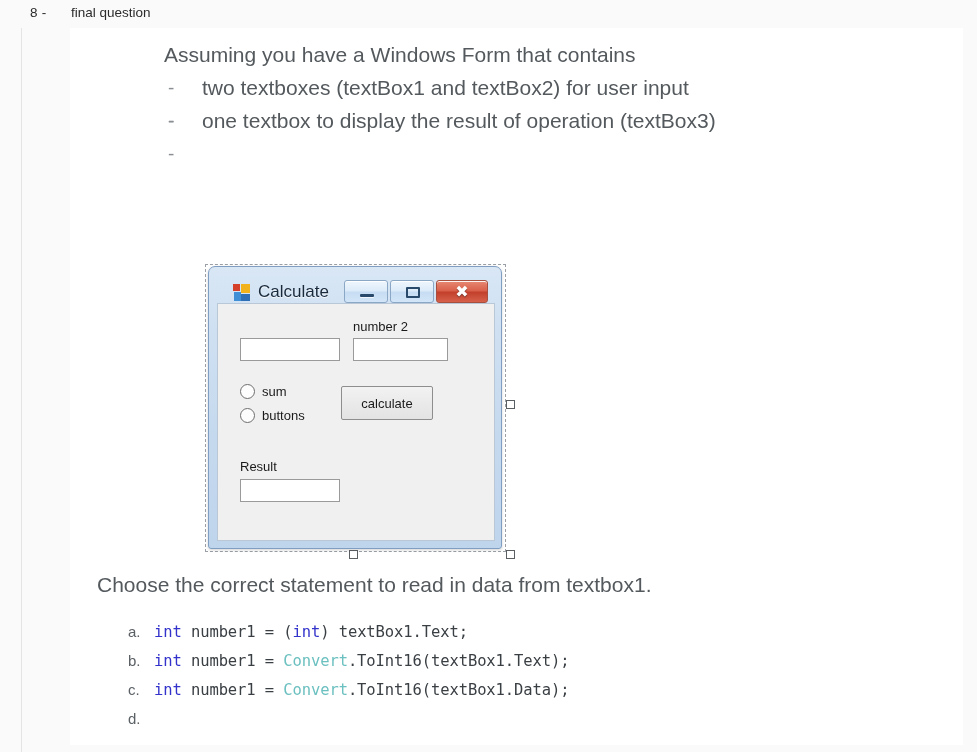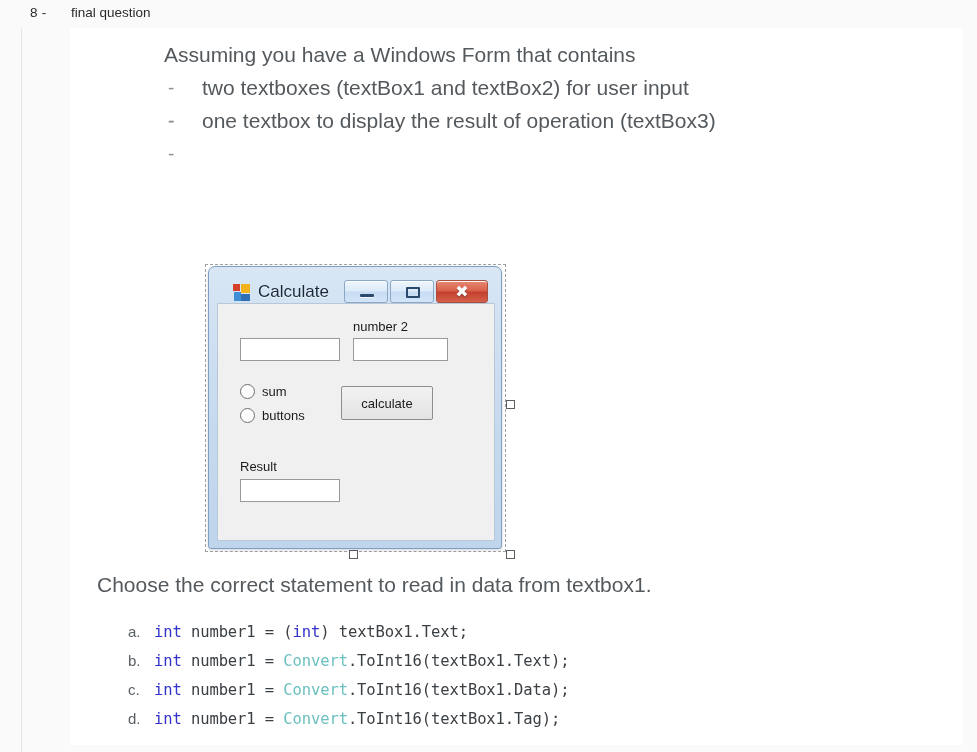--- a/index.html
+++ b/index.html
@@ -388,18 +388,17 @@
         <div class="answer-row">
           <span class="ans-letter">b.</span>
           <span class="ans-code"><span class="kw">int</span><span> number1 = </span><span class="type">Convert</span><span>.ToInt16(textBox1.Text);</span></span>
         </div>
         <div class="answer-row">
           <span class="ans-letter">c.</span>
           <span class="ans-code"><span class="kw">int</span><span> number1 = </span><span class="type">Convert</span><span>.ToInt16(textBox1.Data);</span></span>
         </div>
         <div class="answer-row">
           <span class="ans-letter">d.</span>
-          <span class="ans-code"><span class="kw">int</span><span> number1 = </span><span class="type">Convert</span><span>.ToInt16(textBox1.Tag);</span></span>
         </div>
       </div>
 
   </div>
 </div>
 
 </body></html>

